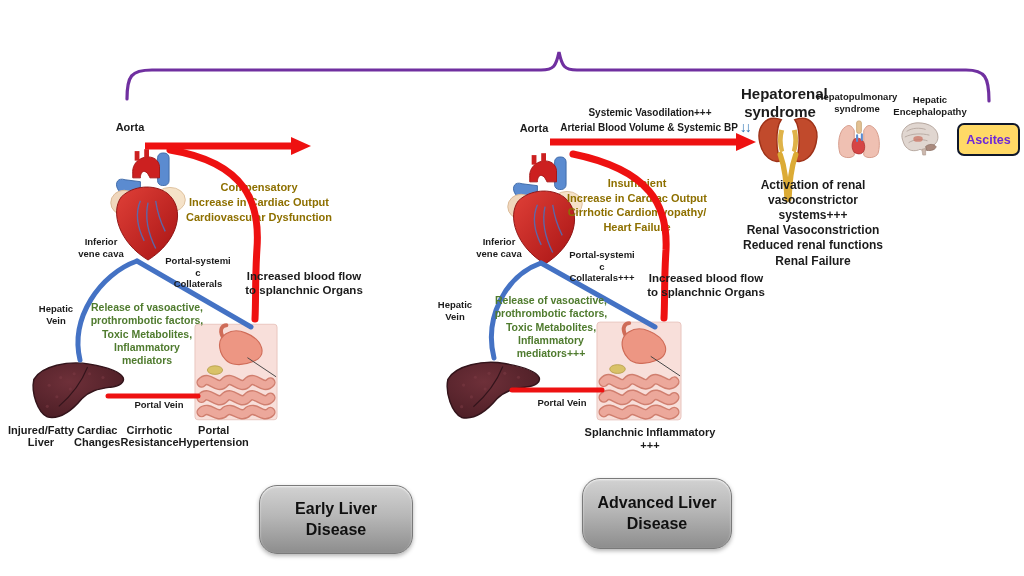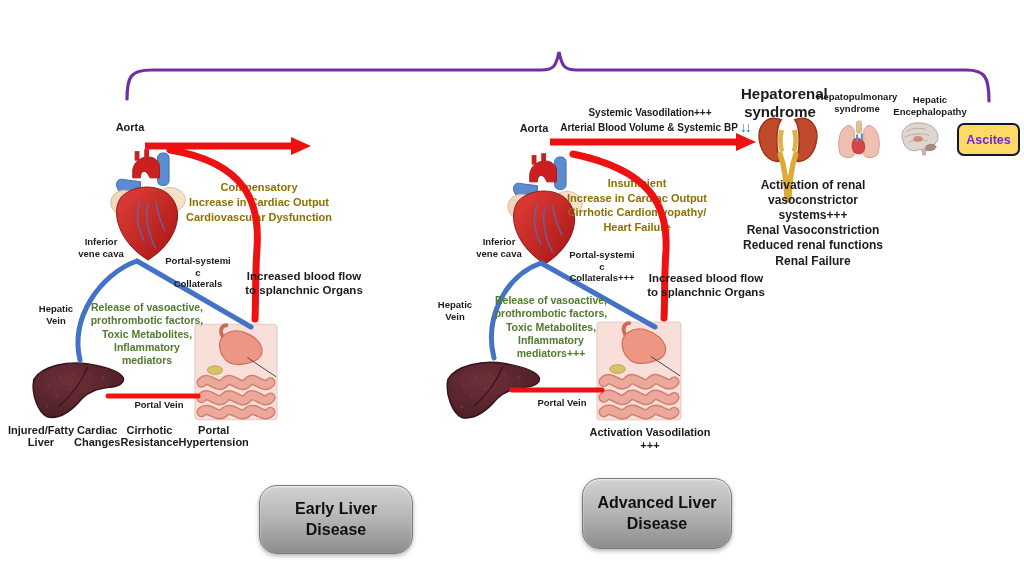--- a/index.html
+++ b/index.html
@@ -247,21 +247,21 @@
   <div class="lbl" style="left:641px; top:271px; width:130px; font-size:11.5px;">Increased blood flow
 to splanchnic Organs</div>
   <div class="lbl" style="left:433px; top:299px; width:44px; font-size:9.5px;">Hepatic
 Vein</div>
   <div class="lbl green" style="left:488px; top:294px; width:126px; font-size:10.5px; line-height:1.27;">Release of vasoactive,
 prothrombotic factors,
 Toxic Metabolites,
 Inflammatory
 mediators+++</div>
   <div class="lbl" style="left:531px; top:397px; width:62px; font-size:9.5px;">Portal Vein</div>
-  <div class="lbl" style="left:584px; top:426px; width:132px; font-size:11px;">Activation Vasodilation
+  <div class="lbl" style="left:584px; top:426px; width:132px; font-size:11px;">Splanchnic Inflammatory
 +++</div>
 
   <div class="stage-btn" style="left:582px; top:478px; width:148px; height:69px;">Advanced Liver
 Disease</div>
 
   <div class="lbl" style="left:741px; top:85px; width:78px; font-size:15px;">Hepatorenal
 syndrome</div>
   <div class="lbl" style="left:810px; top:91px; width:94px; font-size:9.5px;">Hepatopulmonary
 syndrome</div>
   <div class="lbl" style="left:883px; top:94px; width:94px; font-size:9.5px;">Hepatic

